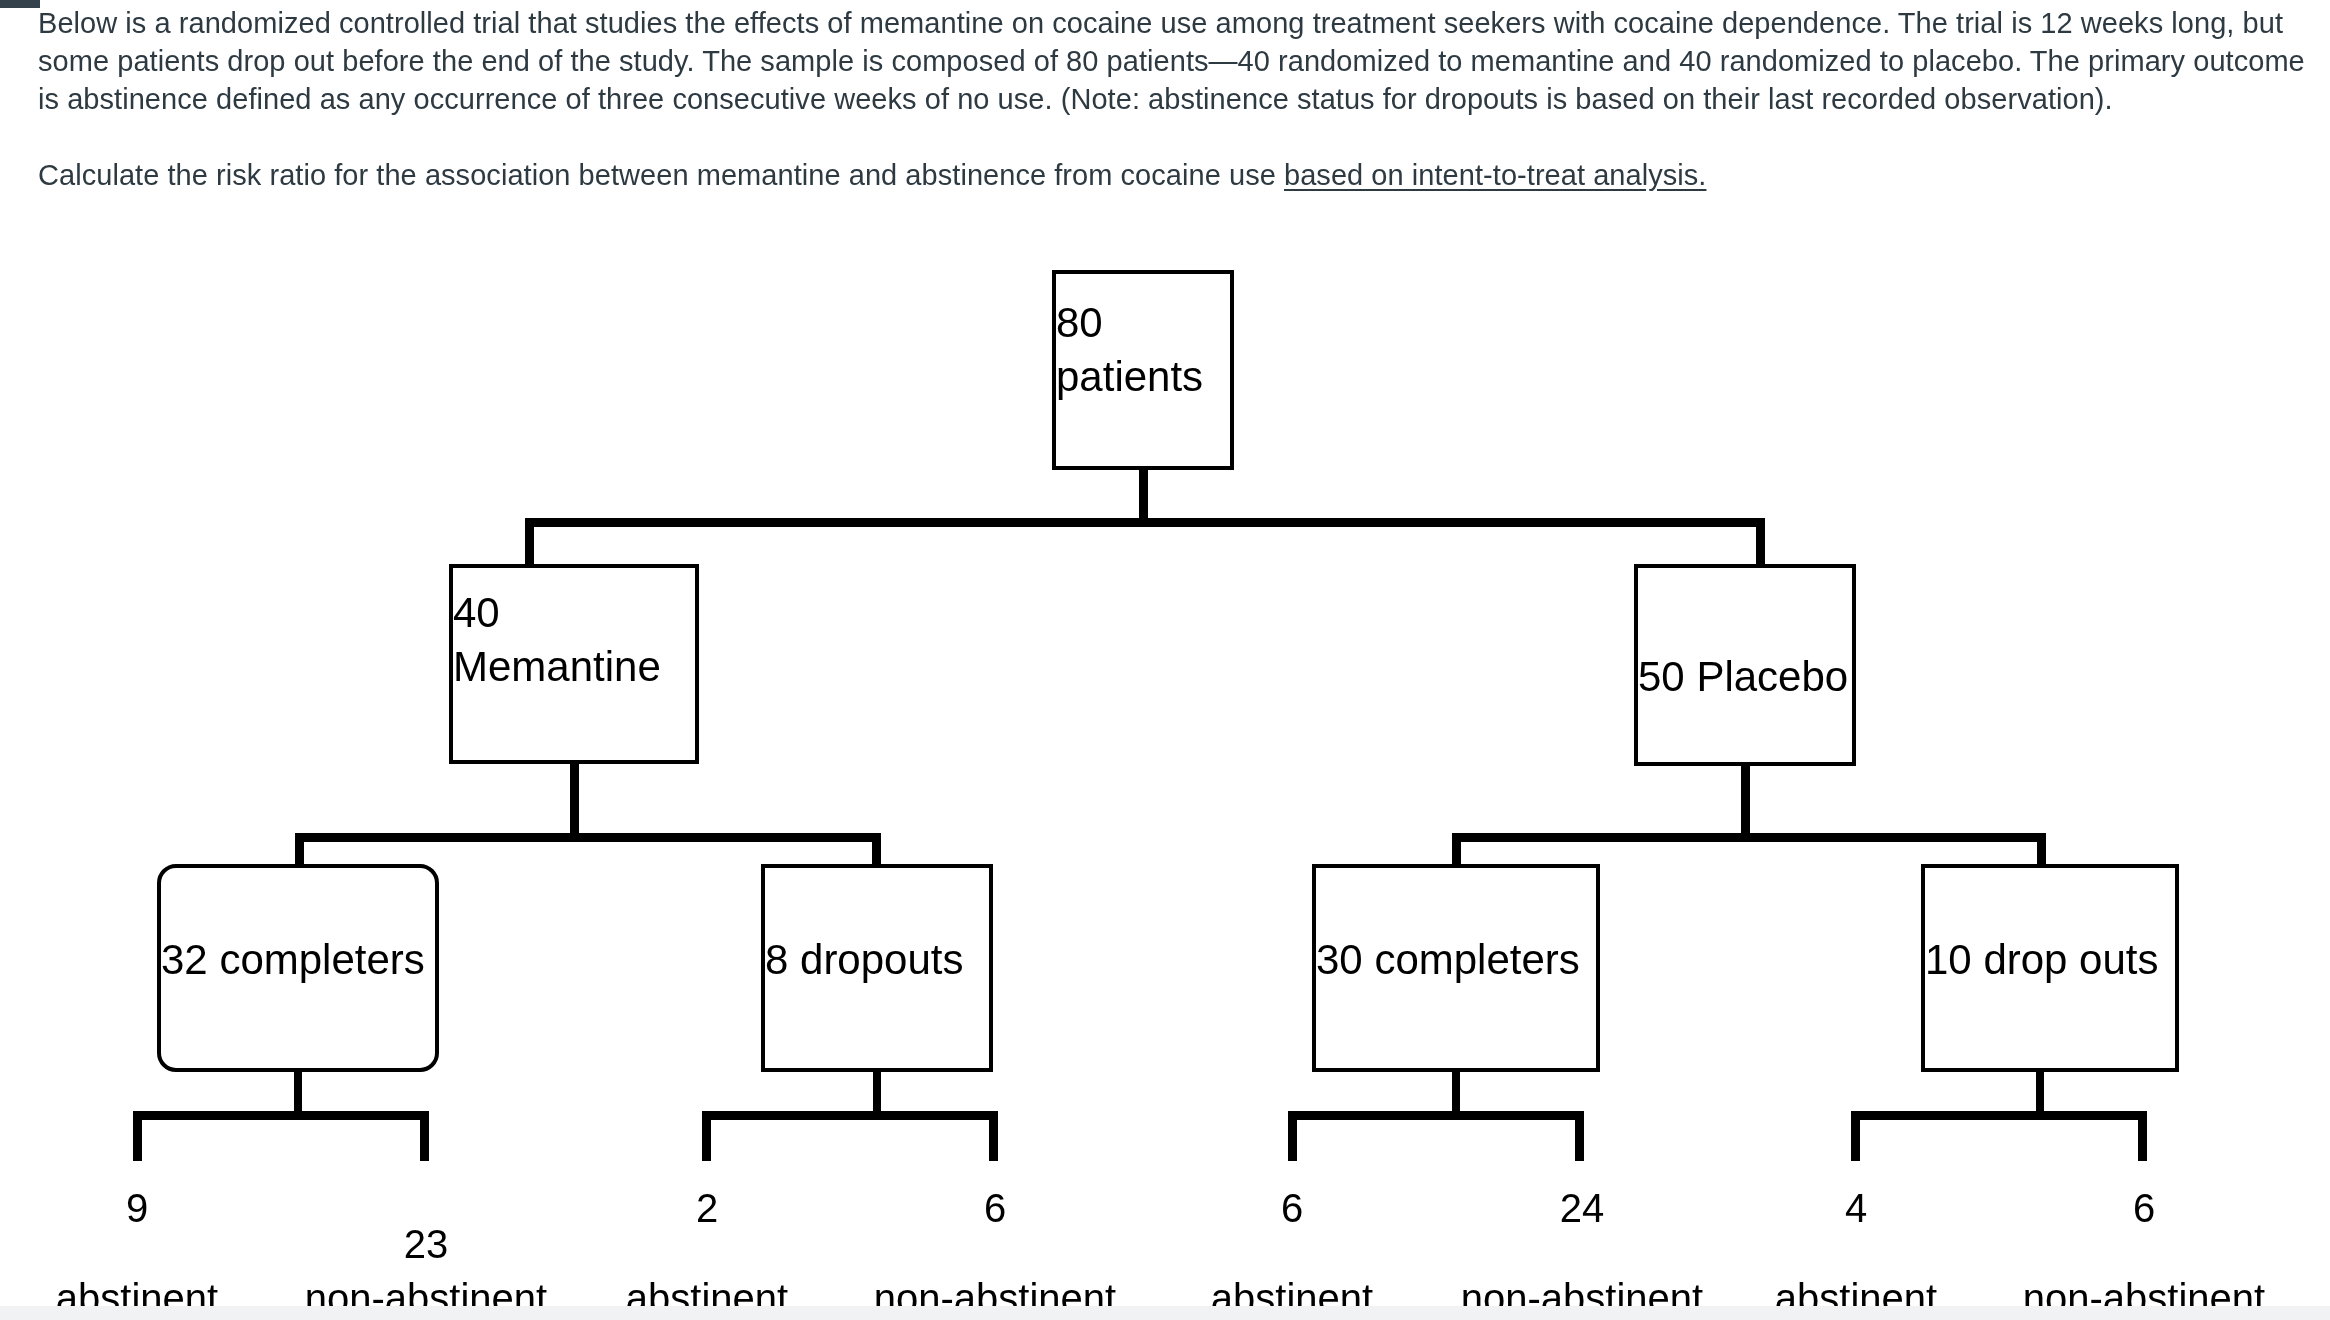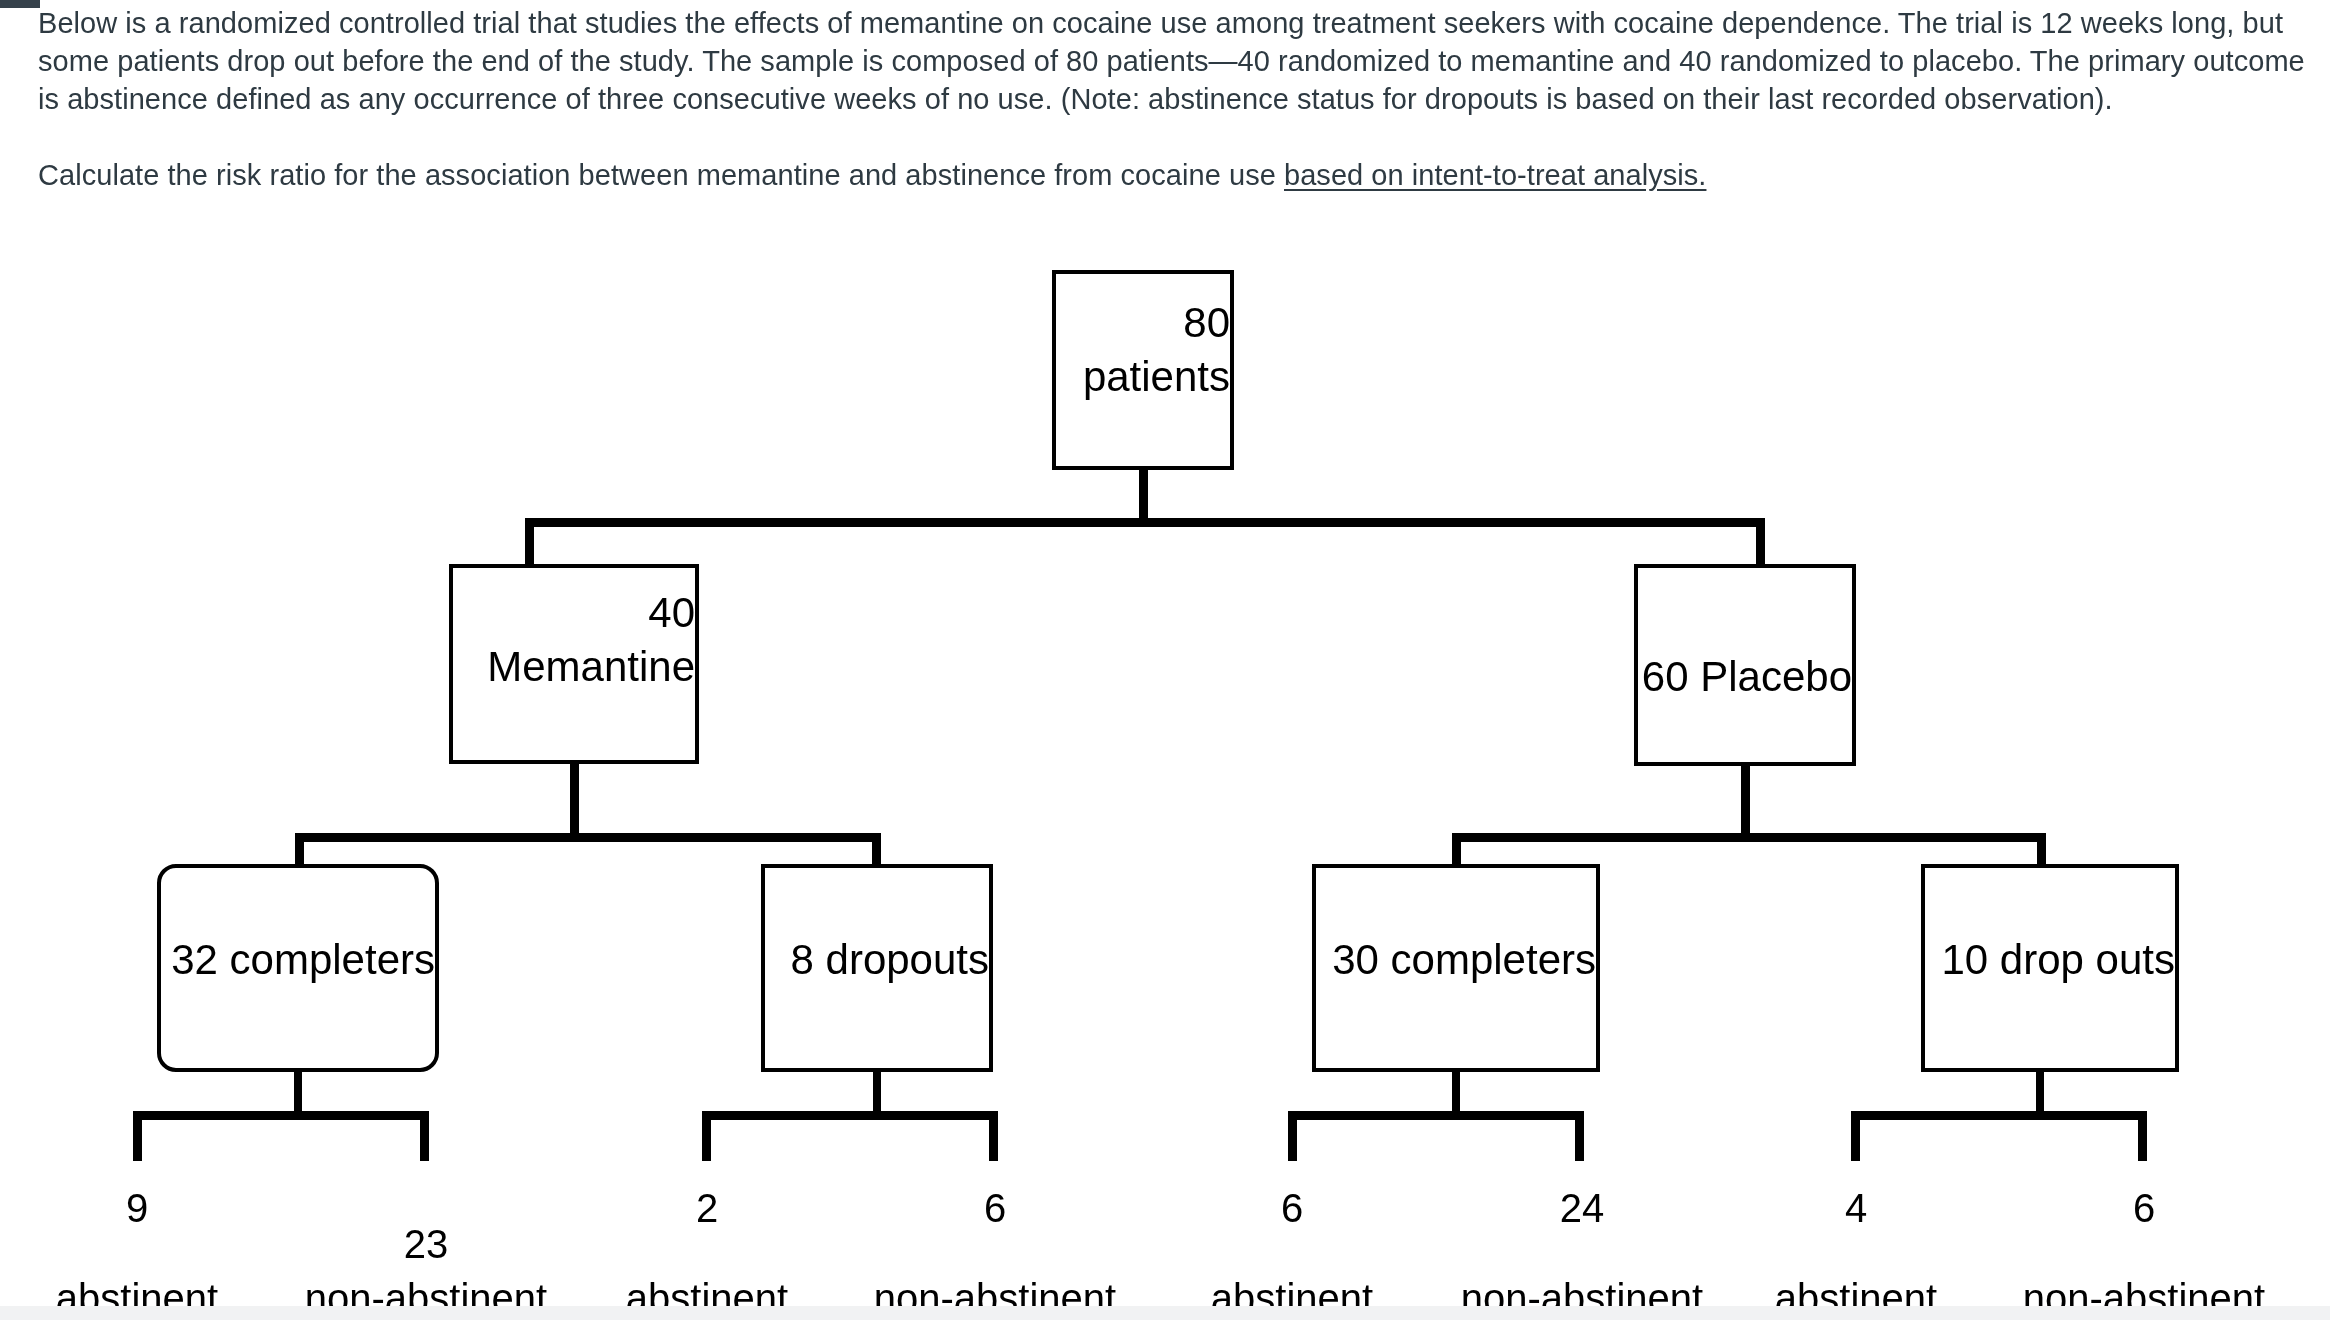--- a/index.html
+++ b/index.html
@@ -70,21 +70,21 @@
   }
 
   .node {
     position: absolute;
     box-sizing: border-box;
     border: 4px solid #000000;
     background: #ffffff;
     color: #000000;
     font-size: 42px;
     line-height: 52px;
-    text-align: right;
+    text-align: left;
     white-space: nowrap;
     pointer-events: auto;
   }
   .node .node-text {
     display: block;
     width: 100%;
   }
 
   
   .node-root {
@@ -178,21 +178,21 @@
   <div class="line h" style="left:525px;  top:518px; width:1240px;"></div>
   <div class="line v" style="left:525px;  top:518px; height:50px;"></div>
   <div class="line v" style="left:1756px; top:518px; height:50px;"></div>
 
   <div class="node node-mem">
     <span class="node-text">40</span>
     <span class="node-text">Memantine</span>
   </div>
 
   <div class="node node-pbo">
-    <span class="node-text">60 Placebo</span>
+    <span class="node-text">50 Placebo</span>
   </div>
 
   <div class="line v" style="left:570px; top:764px; height:74px;"></div>
   <div class="line h" style="left:295px; top:833px; width:586px;"></div>
   <div class="line v" style="left:295px; top:833px; height:33px;"></div>
   <div class="line v" style="left:872px; top:833px; height:33px;"></div>
 
   <div class="line v" style="left:1741px; top:766px; height:72px;"></div>
   <div class="line h" style="left:1452px; top:833px; width:594px;"></div>
   <div class="line v" style="left:1452px; top:833px; height:33px;"></div>

